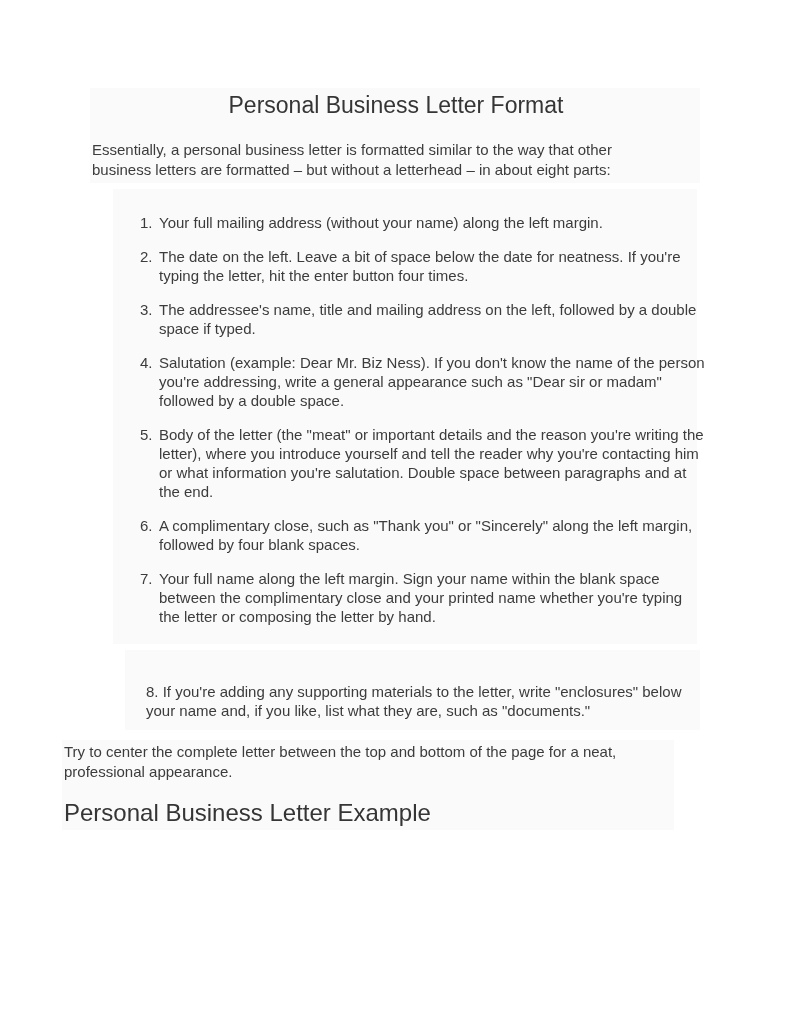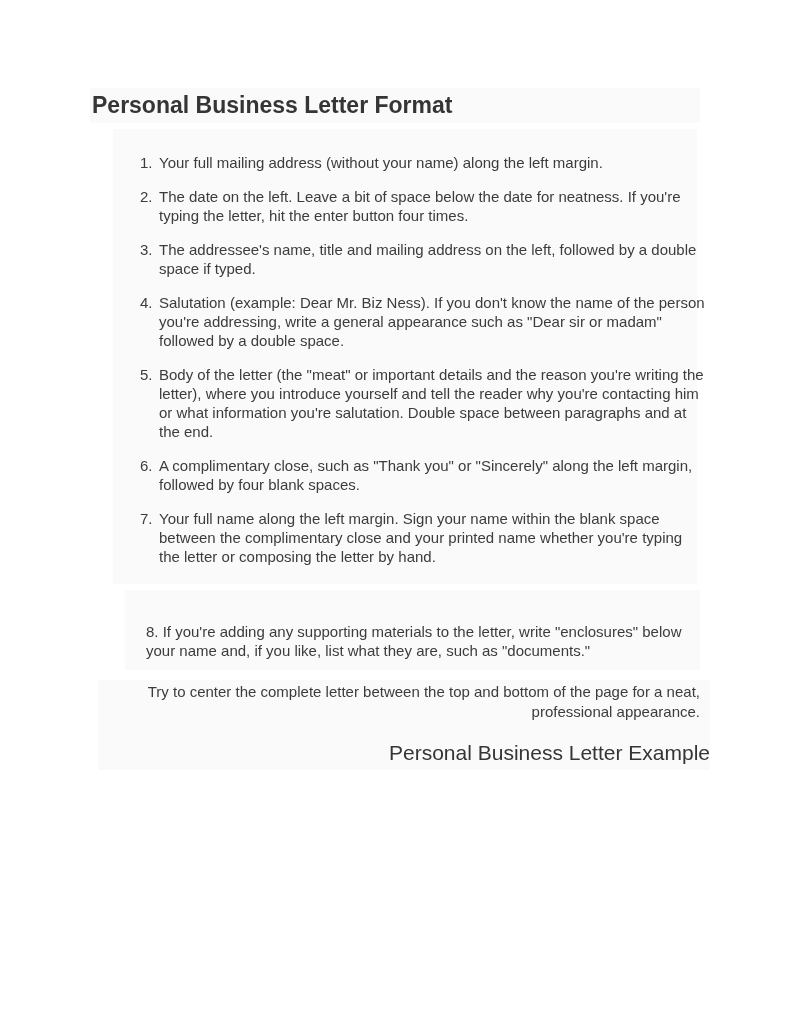--- a/index.html
+++ b/index.html
@@ -26,23 +26,24 @@
   
   .block-intro {
     margin-left: 90px;
     width: 610px;
     padding: 4px 0 4px 2px;
     box-sizing: border-box;
   }
   h1.doc-heading {
     margin: 0;
     font-size: 23px;
-    font-weight: 700;
+    font-weight: 400;
     line-height: 27px;
     color: #353535;
+    text-align: center;
   }
   p.body-text {
     margin: 0;
     font-size: 15px;
     line-height: 19.5px;
   }
   .block-intro p.body-text {
     margin-top: 21px;
     width: 566px;
   }
@@ -84,30 +85,29 @@
     margin-left: 125px;
     width: 575px;
     padding: 32px 12px 10px 13px;
     box-sizing: border-box;
   }
   .block-step8 p.body-text { width: 545px; line-height: 19px; margin-left: 8px; }
 
   
   .block-example {
     margin-top: 10px;
-    margin-left: 98px;
+    margin-left: 62px;
     width: 612px;
     padding: 2px 0 4px 2px;
     box-sizing: border-box;
-    text-align: right;
   }
   .block-example p.closing { width: 600px; }
   h2.doc-heading {
     margin: 18px 0 0 0;
-    font-size: 21px;
+    font-size: 24px;
     font-weight: 400;
     line-height: 27px;
     color: #353535;
   }
   .block-example p.example-intro {
     margin-top: 17px;
     width: 590px;
   }
 
   
@@ -119,20 +119,21 @@
     box-sizing: border-box;
   }
 </style>
 </head>
 <body>
 
 <div class="page">
 
   <div class="block-intro shaded">
     <h1 class="doc-heading">Personal Business Letter Format</h1>
+    <p class="body-text">Essentially, a personal business letter is formatted similar to the way that other business letters are formatted – but without a letterhead – in about eight parts:</p>
   </div>
 
   <div class="block-list shaded">
     <ol class="steps">
       <li>Your full mailing address (without your name) along the left margin.</li>
       <li>The date on the left. Leave a bit of space below the date for neatness. If you're typing the letter, hit the enter button four times.</li>
       <li>The addressee's name, title and mailing address on the left, followed by a double space if typed.</li>
       <li>Salutation (example: Dear Mr. Biz Ness). If you don't know the name of the person you're addressing, write a general appearance such as "Dear sir or madam" followed by a double space.</li>
       <li>Body of the letter (the "meat" or important details and the reason you're writing the letter), where you introduce yourself and tell the reader why you're contacting him or what information you're salutation. Double space between paragraphs and at the end.</li>
       <li>A complimentary close, such as "Thank you" or "Sincerely" along the left margin, followed by four blank spaces.</li>

